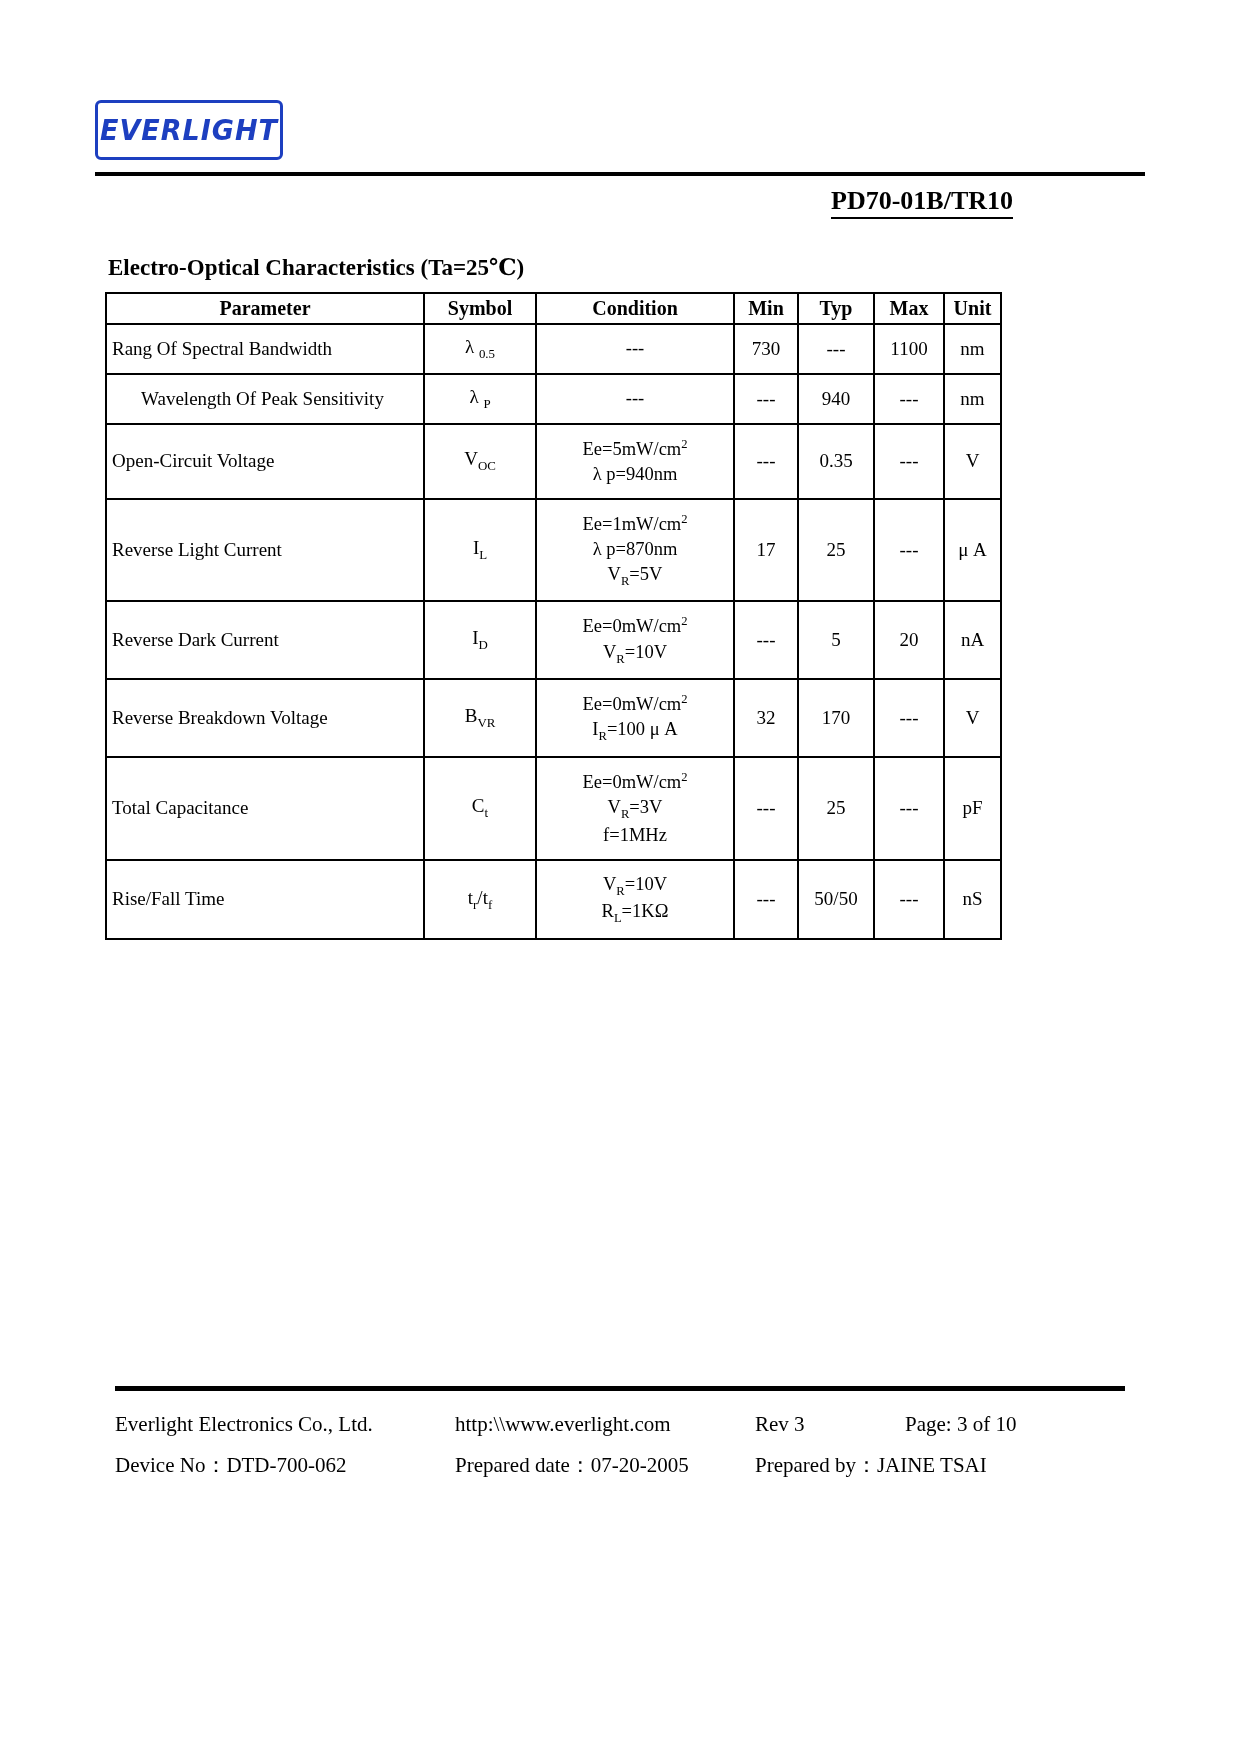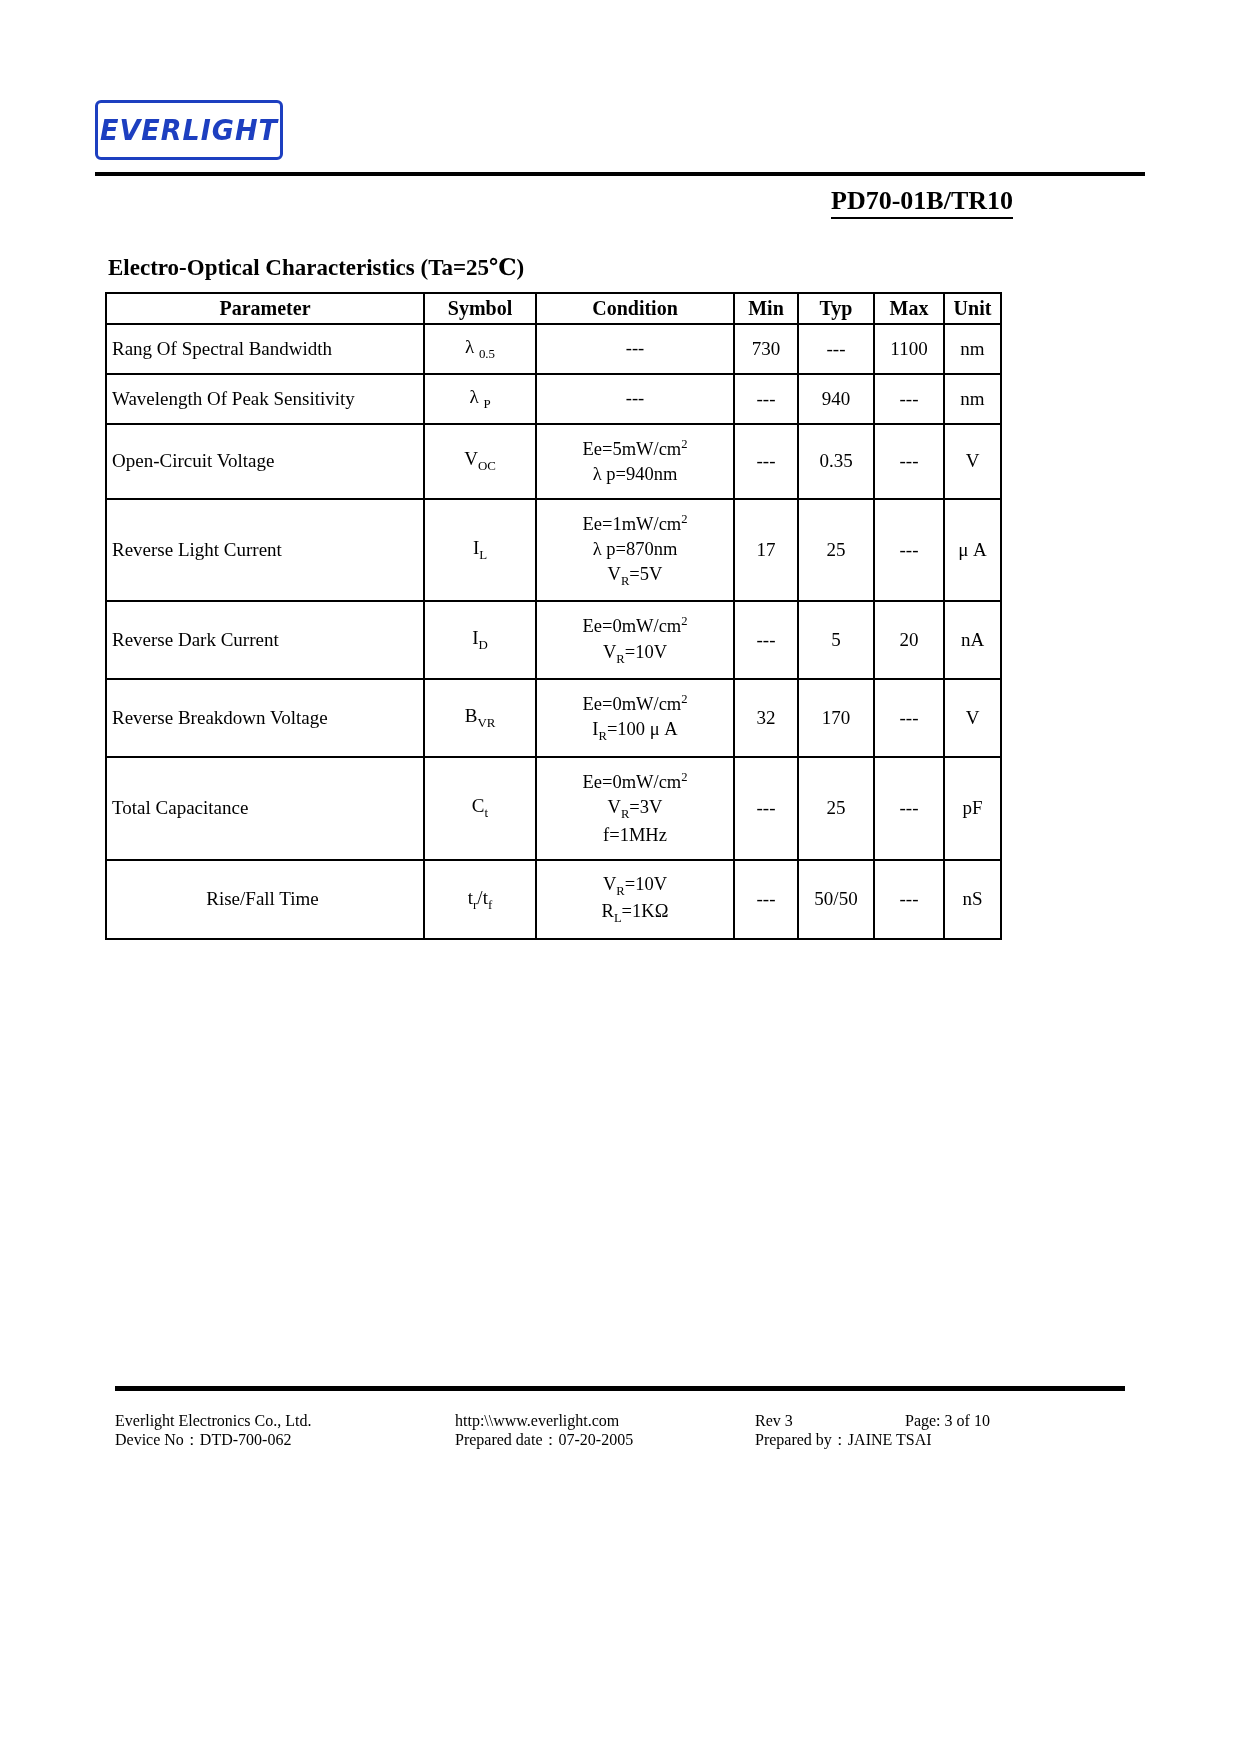--- a/index.html
+++ b/index.html
@@ -112,21 +112,22 @@
     left: 115px; top: 1386px;
     width: 1010px; height: 5px;
     background: #000;
   }
   .footer {
     position: absolute;
     left: 115px; top: 1412px;
     width: 1010px;
     display: grid;
     grid-template-columns: 340px 300px 150px 1fr;
-    font-size: 16px;
+    row-gap: 14px;
+    font-size: 21px;
   }
   .footer .cell { white-space: nowrap; }
   .footer .span2 { grid-column: 3 / span 2; }
 </style>
 </head>
 <body>
 
 <div class="page">
 
   <div class="logo">
@@ -168,21 +169,21 @@
           <td class="symbol">λ <sub>0.5</sub></td>
           <td class="cond">
             <div>---</div>
           </td>
           <td class="num">730</td>
           <td class="num">---</td>
           <td class="num">1100</td>
           <td class="unit">nm</td>
         </tr>
         <tr>
-          <td class="param" style="text-align: left; margin-left: 13px;">Wavelength Of Peak Sensitivity</td>
+          <td class="param" style="text-align: center; margin-left: 13px;">Wavelength Of Peak Sensitivity</td>
           <td class="symbol">λ <sub>P</sub></td>
           <td class="cond">
             <div>---</div>
           </td>
           <td class="num">---</td>
           <td class="num">940</td>
           <td class="num">---</td>
           <td class="unit">nm</td>
         </tr>
         <tr>
@@ -241,21 +242,21 @@
             <div>Ee=0mW/cm<sup>2</sup></div>
             <div>V<sub>R</sub>=3V</div>
             <div>f=1MHz</div>
           </td>
           <td class="num">---</td>
           <td class="num">25</td>
           <td class="num">---</td>
           <td class="unit">pF</td>
         </tr>
         <tr>
-          <td class="param" style="text-align: center;">Rise/Fall Time</td>
+          <td class="param" style="text-align: left;">Rise/Fall Time</td>
           <td class="symbol">t<sub>r</sub>/t<sub>f</sub></td>
           <td class="cond">
             <div>V<sub>R</sub>=10V</div>
             <div>R<sub>L</sub>=1KΩ</div>
           </td>
           <td class="num">---</td>
           <td class="num">50/50</td>
           <td class="num">---</td>
           <td class="unit">nS</td>
         </tr>

